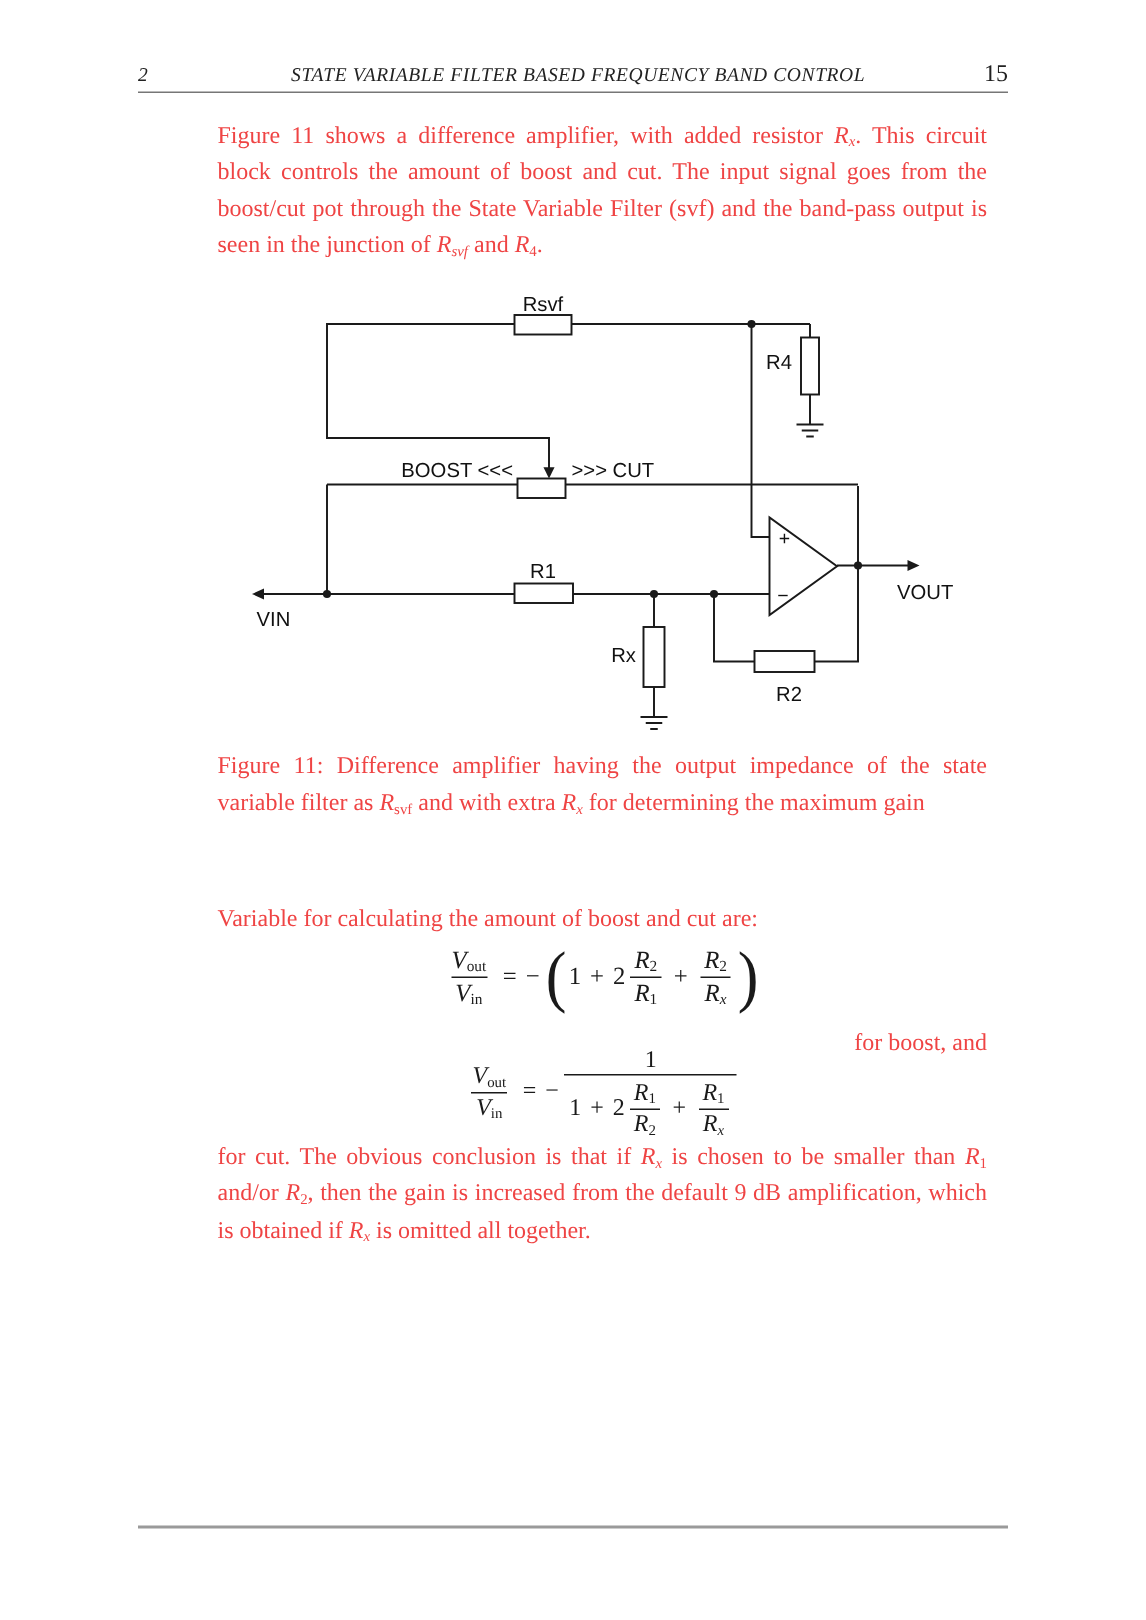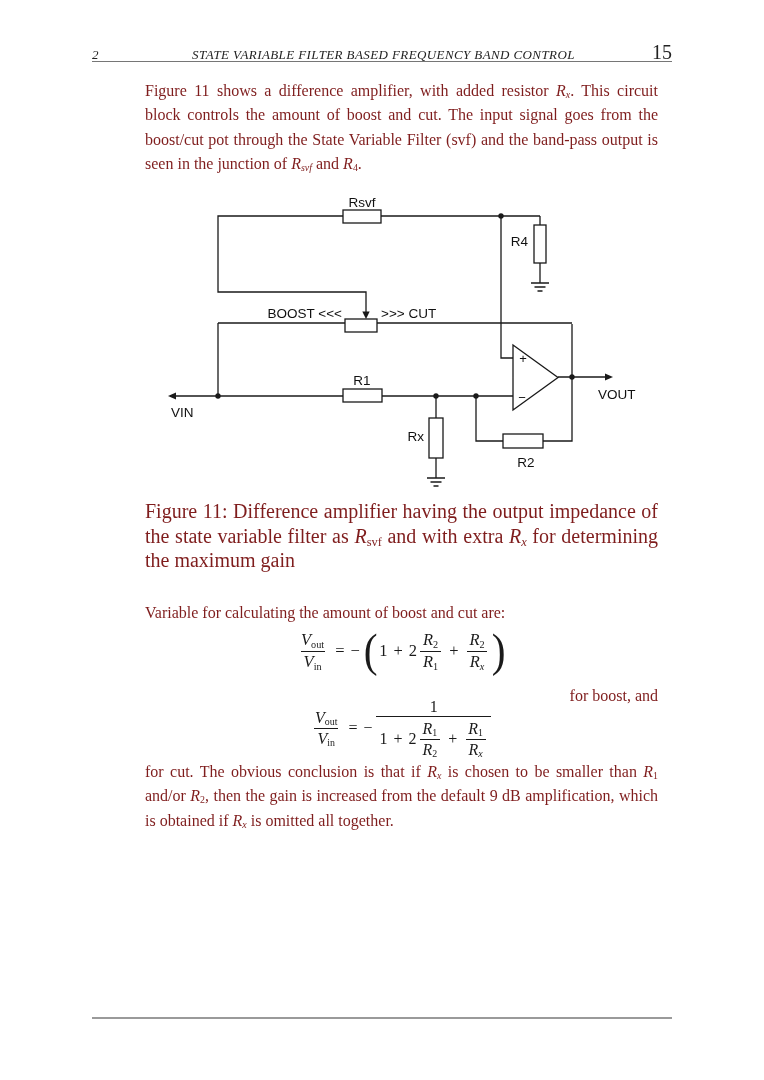--- a/index.html
+++ b/index.html
@@ -8,30 +8,30 @@
     font-family:"Liberation Serif", serif; color:#1a1a1a; overflow:hidden;
   }
   
   .header {
     position:absolute; left:92px; top:41px; width:580px;
     display:flex; align-items:baseline;
     font-style:italic; font-size:13px; letter-spacing:0.4px; color:#222;
   }
   .sec-num { margin-right:16px; }
   .sec-title { flex:1;text-align:center; }
-  .page-num { font-style:normal; font-size:20px; letter-spacing:0; }
+  .page-num { font-style:normal; font-size:16px; letter-spacing:0; }
   .header-rule { position:absolute; left:92px; top:61px; width:580px; height:1px; background:#767676; }
   .footer-rule { position:absolute; left:92px; top:1017px; width:580px; height:2px; background:#9a9a9a; }
   
   .body-text {
     position:absolute; left:145px; width:513px; margin:0;
-    font-size:16px; line-height:24.3px; text-align:justify; color:#7f1d1d;
+    font-size:16px; line-height:24.3px; text-align:justify; color:#ef4444;
   }
   .intro { top:79px; }
-  .caption { top:499px; font-size:20px; line-height:24.6px; }
+  .caption { top:499px; font-size:16px; line-height:24.6px; }
   .eq-intro { top:601px; text-align:left; }
   .for-boost { top:684px; text-align:right; }
   .conclusion { top:760px; }
   .mi { font-style:italic; }
   sub { font-size:0.62em; line-height:0; vertical-align:-0.25em; font-style:normal; }
   sub.it { font-style:italic; }
   
   .eq-block {
     position:absolute; left:145px; width:513px;
     display:flex; justify-content:center; align-items:center;

